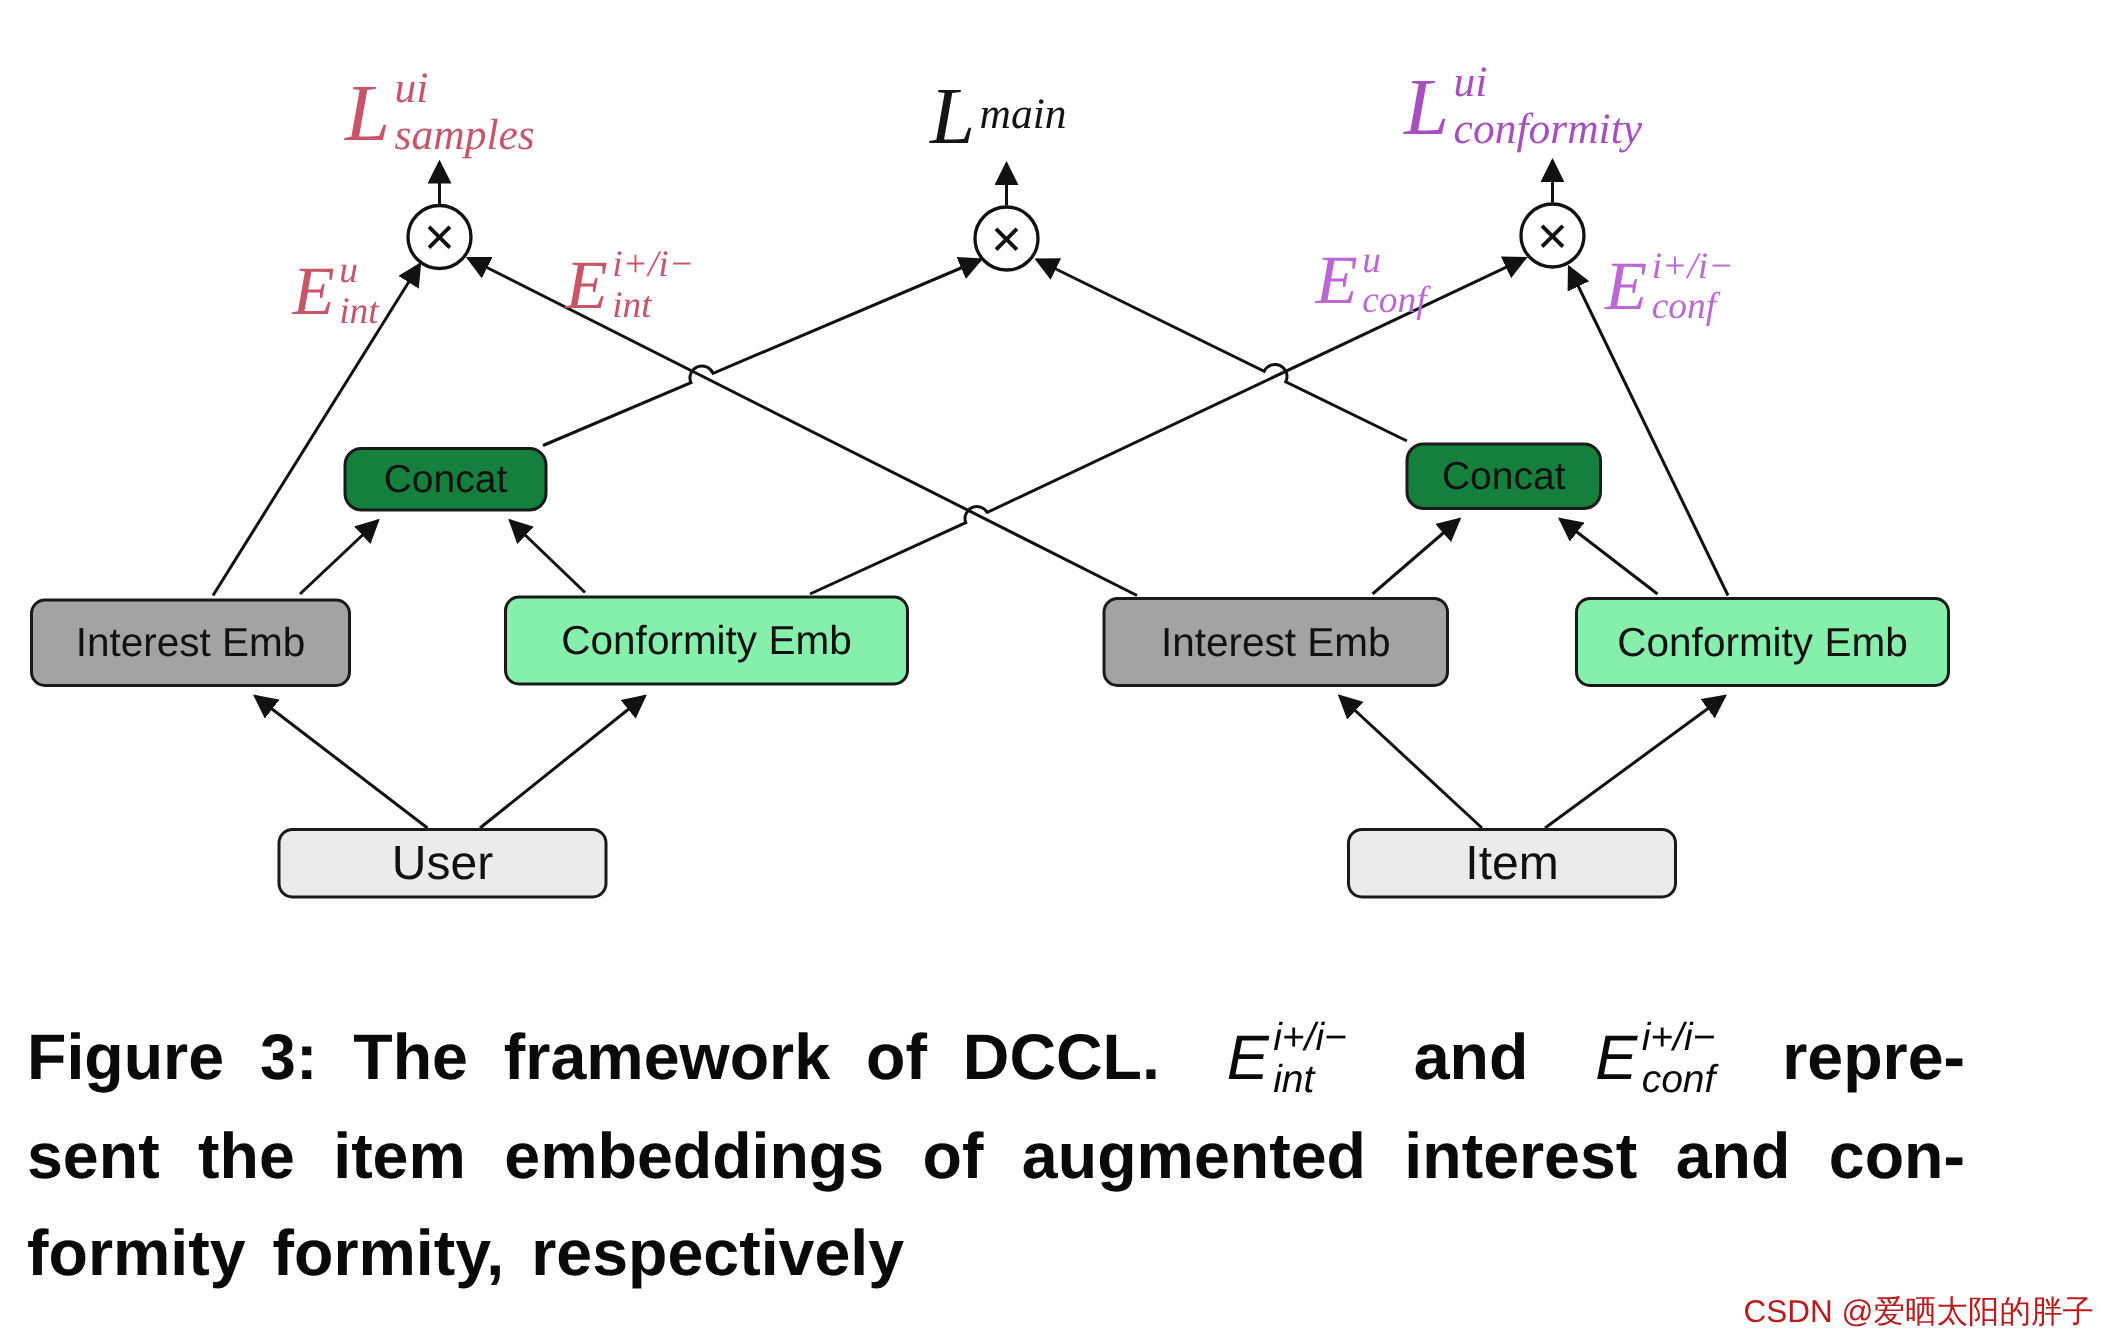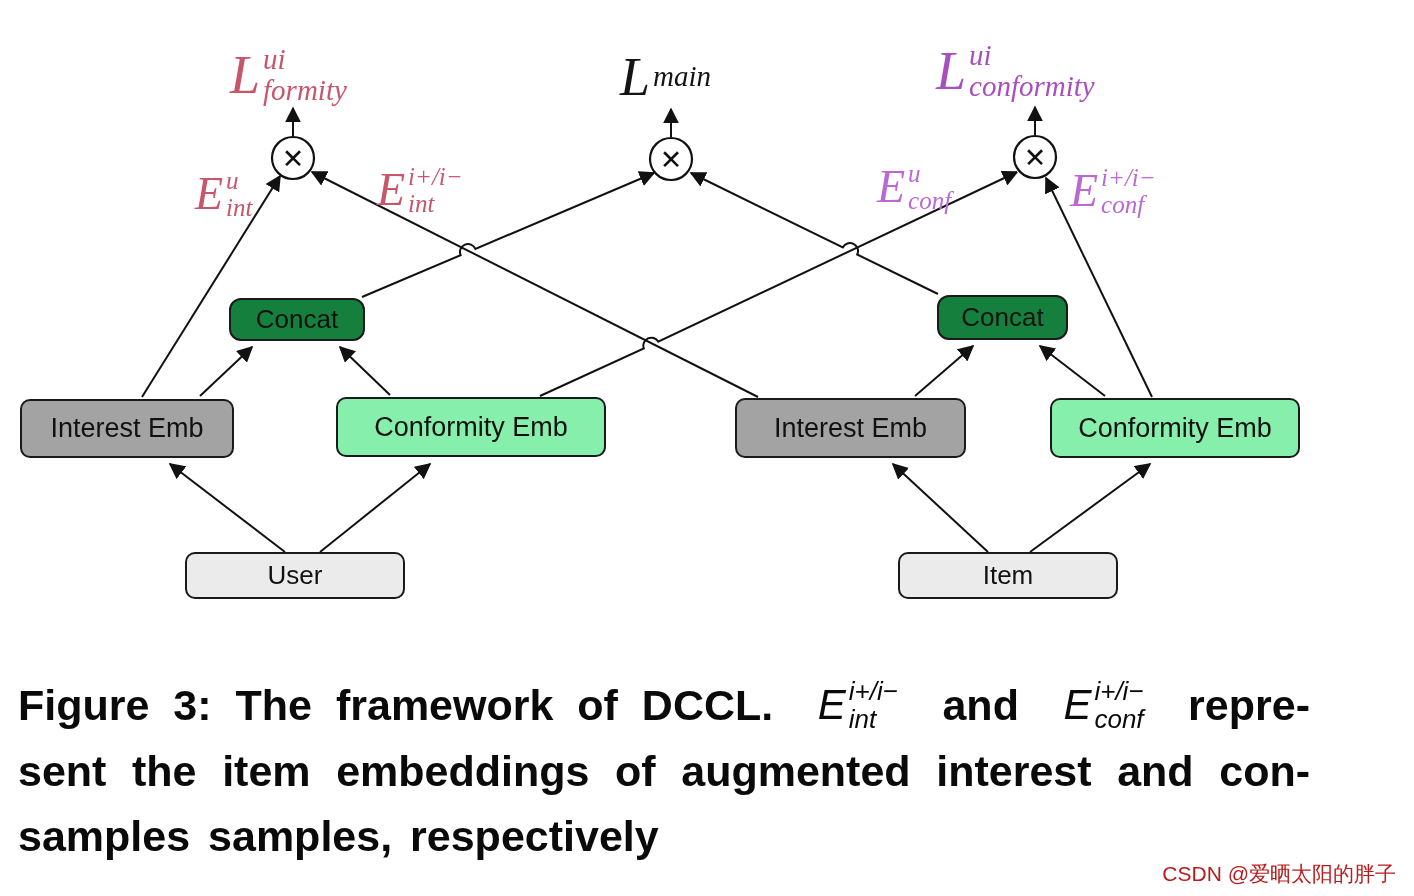--- a/index.html
+++ b/index.html
@@ -9,21 +9,21 @@
   .edges{position:absolute;left:0;top:0;}
   .edges line,.edges path.edge{stroke:#111;stroke-width:2;fill:none;}
   .edges circle{fill:#ffffff;stroke:#111;stroke-width:2.2;}
   .edges text{font-family:"Liberation Sans",sans-serif;font-size:27px;fill:#111;text-anchor:middle;}
 
   .box{position:absolute;display:flex;align-items:center;justify-content:center;
        border:2.2px solid #1a1a1a;border-radius:10px;font-size:27px;color:#111;
        font-family:"Liberation Sans",sans-serif;background:#fff;box-sizing:border-box;}
   .box.pink{background:#a3a3a3;}
   .box.purple{background:#86efac;}
-  .box.gray{background:#ebebeb;font-size:26px;}
+  .box.gray{background:#ebebeb;font-size:32px;}
   .box.concat{background:#15803d;border-width:2px;border-radius:12px;font-size:26px;}
 
   .mlabel{position:absolute;display:inline-flex;align-items:center;line-height:1;
           font-family:"Liberation Serif",serif;font-style:italic;}
   .mlabel .stack{display:inline-flex;flex-direction:column;margin-left:3px;line-height:1.08;}
   .mlabel.loss{font-size:54px;}
   .mlabel.loss .stack{font-size:29px;}
   .mlabel.evar{font-size:46px;}
   .mlabel.evar .stack{font-size:25px;}
   .rose{color:#c8566b;}
@@ -88,21 +88,21 @@
     <g>
       <circle cx="1035" cy="157" r="21"></circle>
       <text x="1035" y="158" dominant-baseline="central">✕</text>
     </g>
   </svg>
 
   <div class="mlabel loss rose" style="left:230px;top:44px;">
     <span class="mb">L</span>
       <span class="stack">
         <span>ui</span>
-        <span>formity</span>
+        <span>samples</span>
       </span>
   </div>
   <div class="mlabel loss black" style="left:620px;top:50px;">
     <span class="mb">L</span>
       <span class="stack">
         <span></span>
         <span>main</span>
       </span>
   </div>
   <div class="mlabel loss purpleL" style="left:936px;top:40px;">
@@ -166,16 +166,16 @@
     <span class="cmath">
         <span>E</span>
         <span class="stack">
           <span>i+/i−</span>
           <span>conf</span>
         </span>
       </span>
     <span>repre-</span>
   </div>
   <div class="cap-line2">sent the item embeddings of augmented interest and con-</div>
-  <div class="cap-line3">samples samples, respectively</div>
+  <div class="cap-line3">formity formity, respectively</div>
 </div>
 
 <div class="watermark">CSDN @爱晒太阳的胖子</div>
 
 </body></html>

